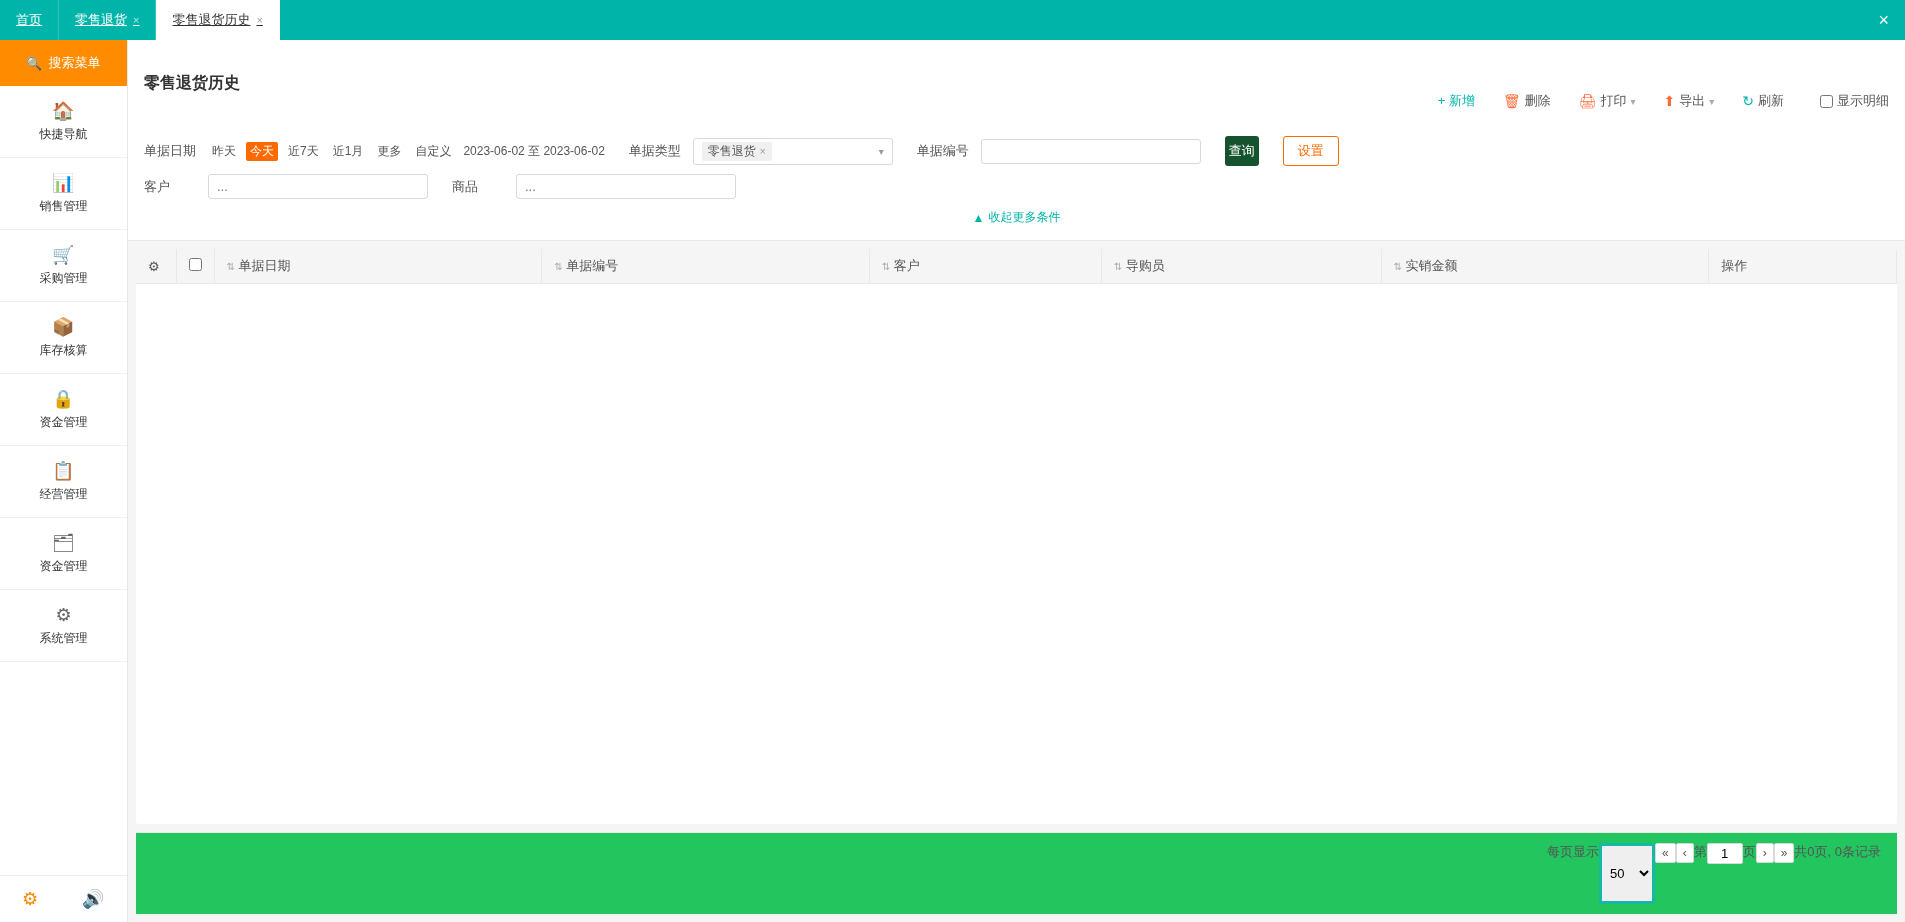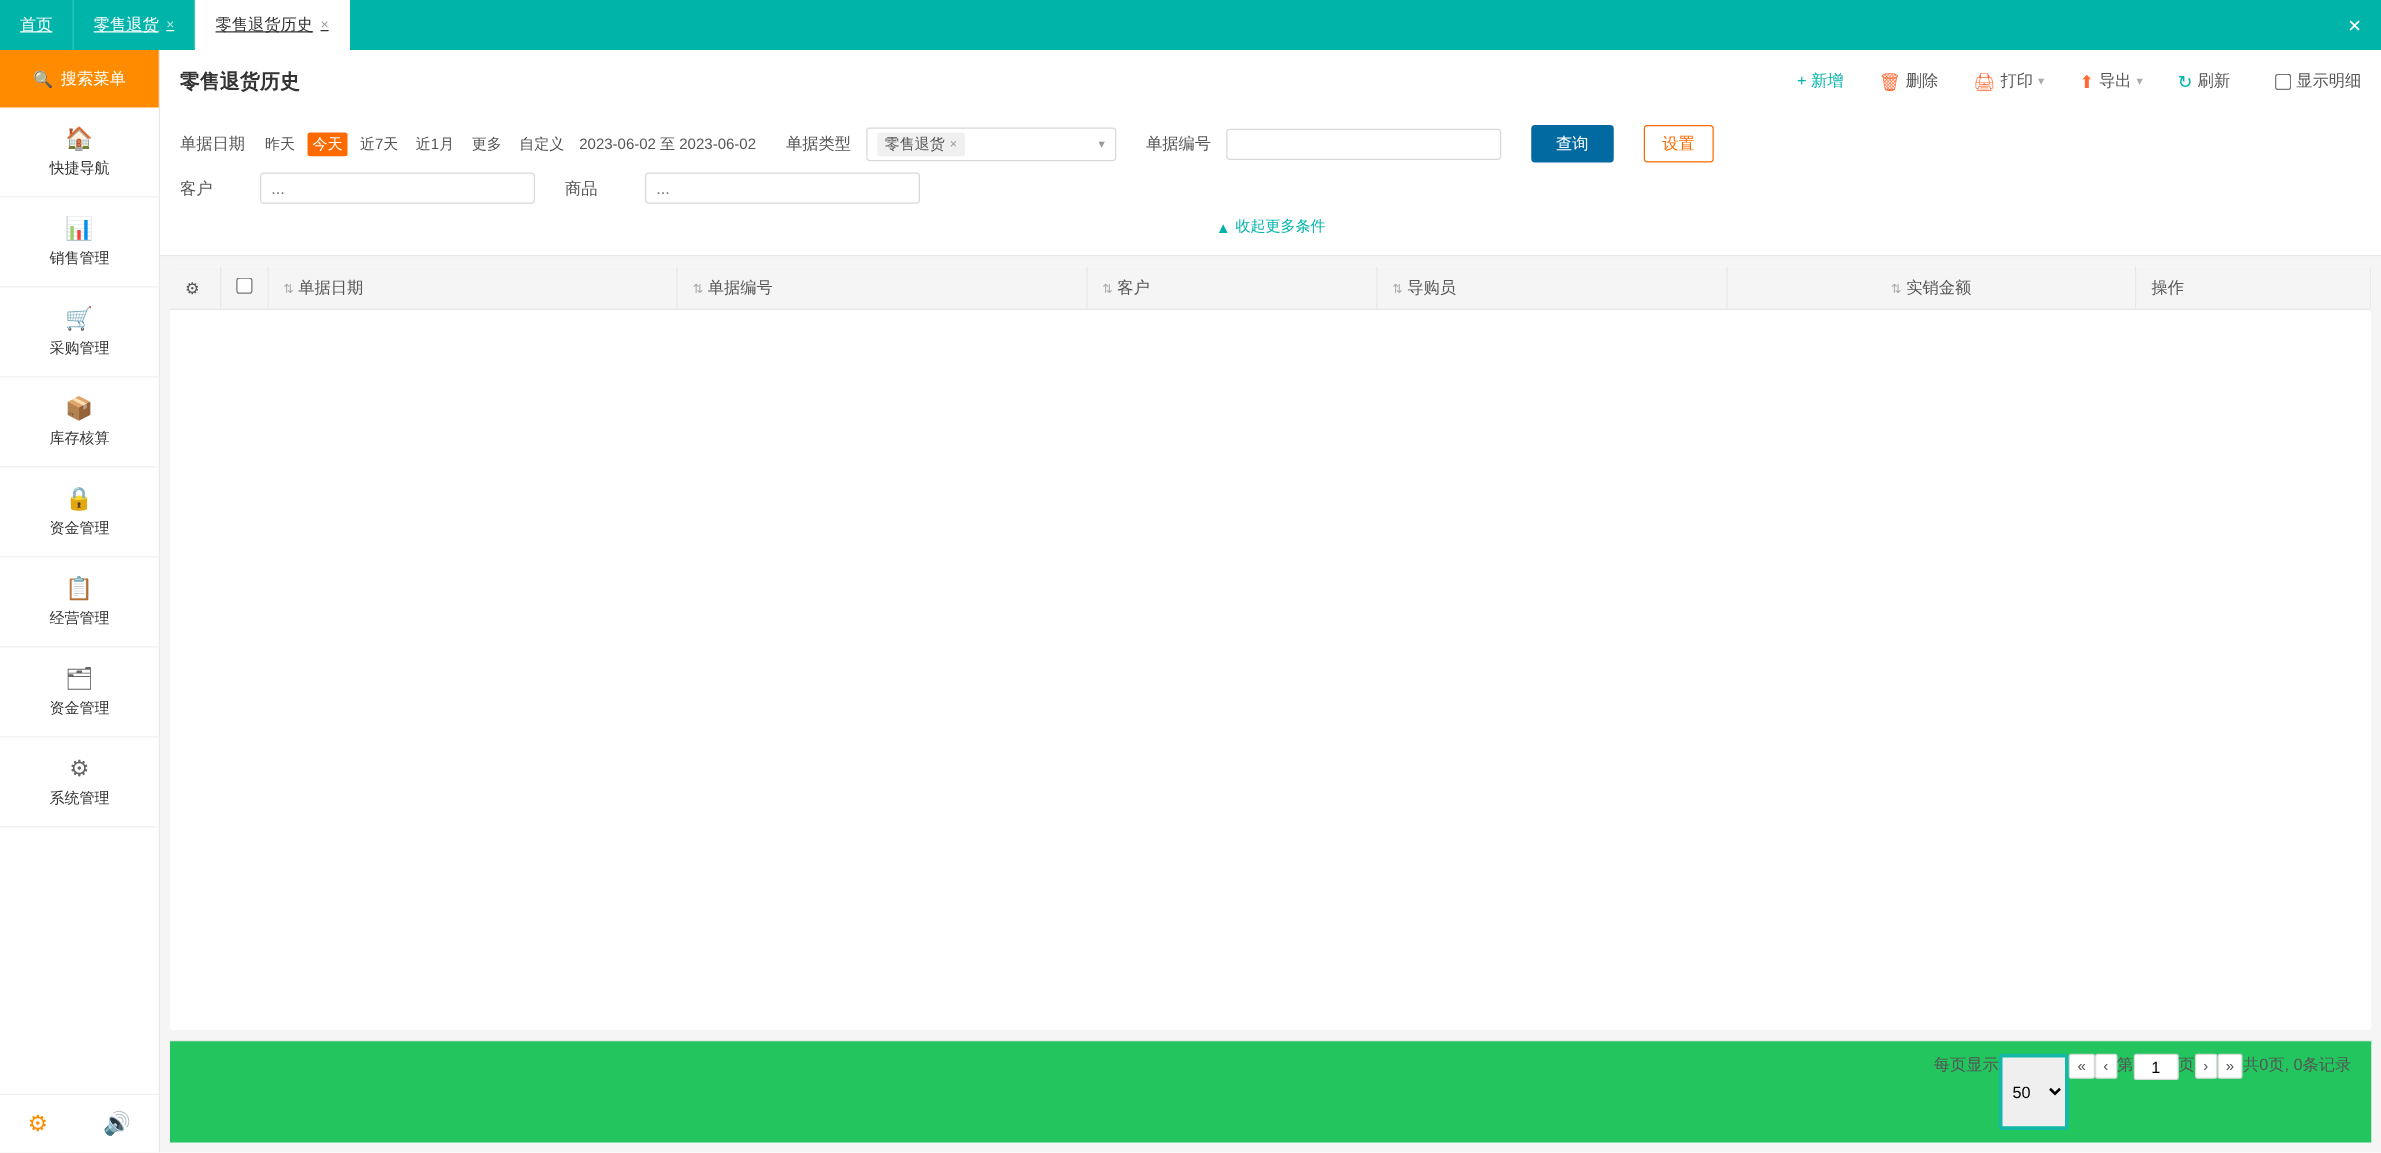--- a/index.html
+++ b/index.html
@@ -122,40 +122,41 @@
       padding-bottom: 10px;
     }
     .page-title {
       font-size: 16px;
       font-weight: bold;
       color: #333;
     }
     .toolbar {
       display: flex;
       gap: 12px;
+      margin-top: 36px;
     }
     .toolbar-btn {
       display: flex;
       align-items: center;
       gap: 4px;
       font-size: 13px;
       cursor: pointer;
       color: #555;
       padding: 4px 8px;
       border-radius: 3px;
     }
     .toolbar-btn.new-btn {
       color: #00b4aa;
     }
     .toolbar-btn .icon { color: #ff6b35; font-size: 14px; }
     .btn-query {
-      background: #0369a1;
+      background: #14532d;
       color: #fff;
       border: none;
-      padding: 6px 20px;
+      padding: 6px 4px;
       border-radius: 3px;
       cursor: pointer;
       font-size: 13px;
     }
     .btn-settings {
       background: #fff;
       color: #ff6a00;
       border: 1px solid #ff6a00;
       padding: 5px 14px;
       border-radius: 3px;
@@ -507,21 +508,21 @@
               <span>单据编号</span>
             </th>
             <th>
               <span style="font-size:10px;color:#aaa">⇅</span>
               <span>客户</span>
             </th>
             <th>
               <span style="font-size:10px;color:#aaa">⇅</span>
               <span>导购员</span>
             </th>
-            <th style="text-align:center">
+            <th style="text-align:left">
               <span style="font-size:10px;color:#aaa">⇅</span>
               <span>实销金额</span>
             </th>
             <th>
               <span>操作</span>
             </th>
           </tr>
         </thead>
         <tbody id="table-body">
         </tbody>

